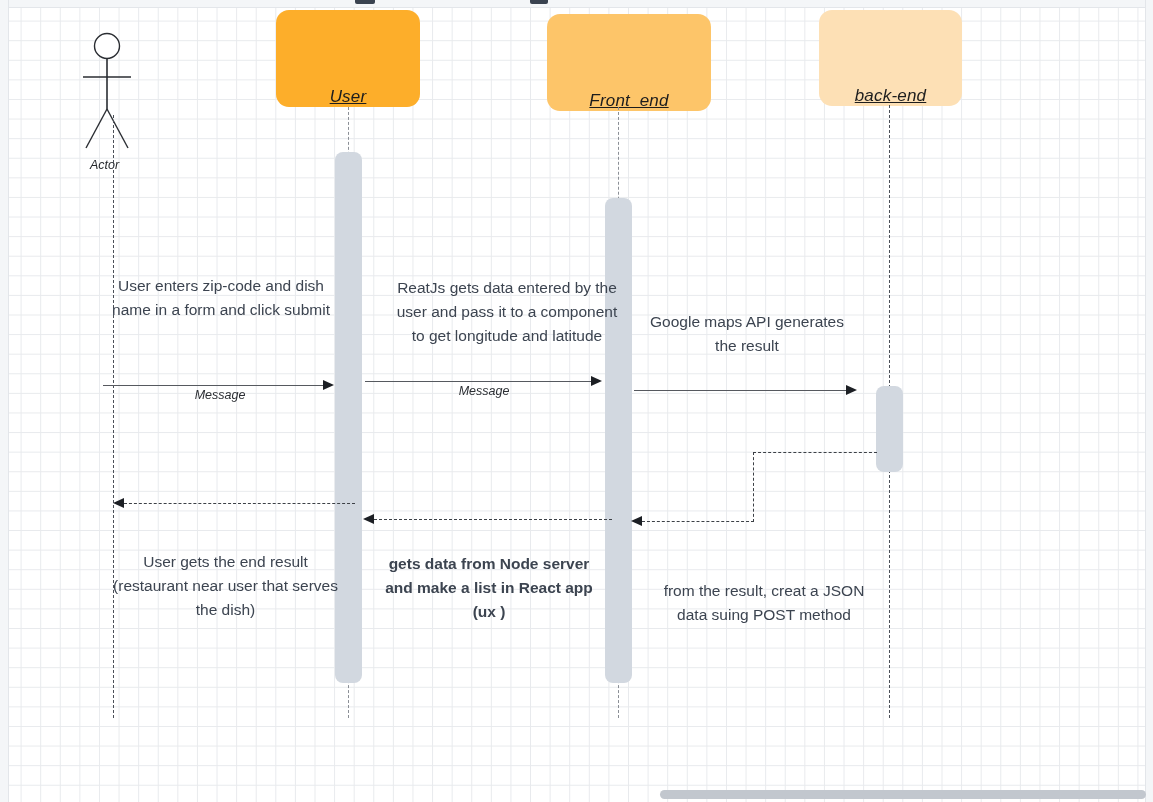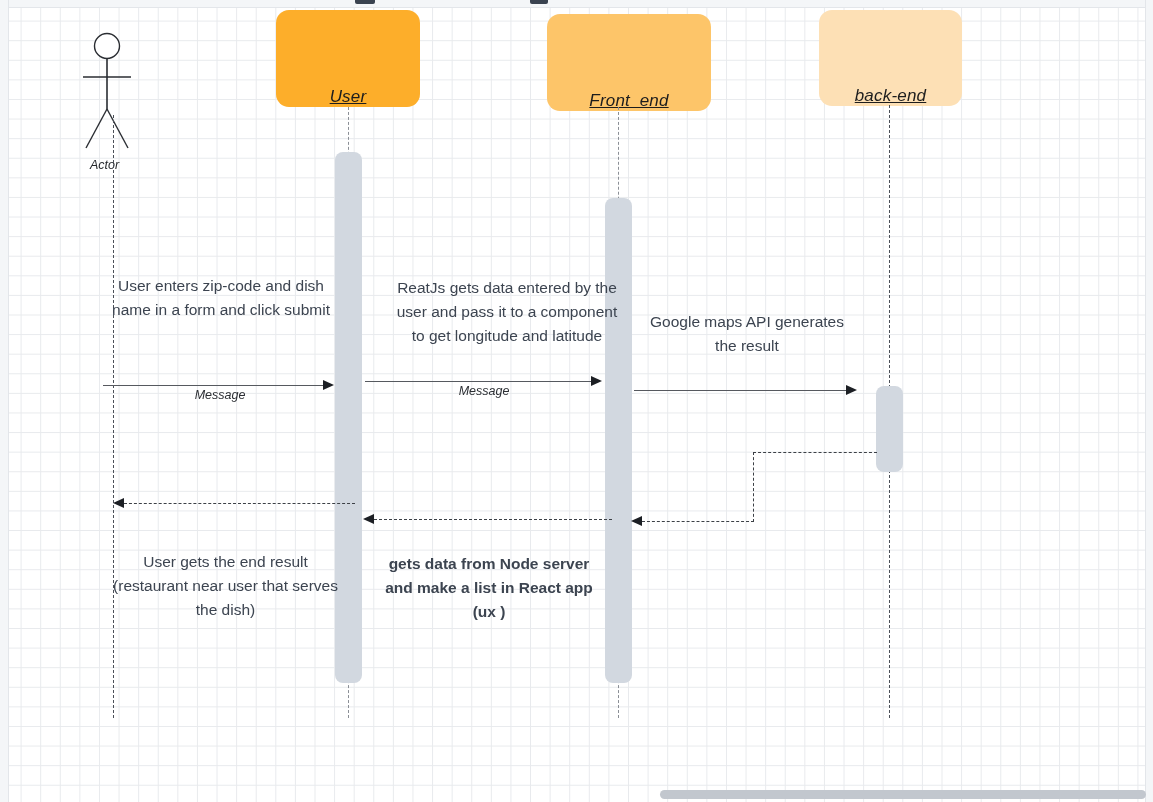--- a/index.html
+++ b/index.html
@@ -221,18 +221,19 @@
   <div class="arrowhead-left" style="left:631px; top:516px;"></div>
 
   <div class="msg-line dashed" style="left:374px; top:519px; width:238px;"></div>
   <div class="arrowhead-left" style="left:363px; top:514px;"></div>
 
   <div class="msg-line dashed" style="left:124px; top:503px; width:231px;"></div>
   <div class="arrowhead-left" style="left:113px; top:498px;"></div>
 
   <div class="note" style="left:113px; top:530px; width:225px;margin-top:20px;">User gets the end result (restaurant near user that serves the dish)</div>
   <div class="note" style="left:378px; top:552px; width:222px;font-weight:bold;">gets data from Node server and make a list in React app (ux )</div>
+  <div class="note" style="left:650px; top:579px; width:228px;">from the result, creat a JSON data suing POST method</div>
 
   <div class="hscroll-track">
     <div class="hscroll-thumb" style="left:660px; top:2px; width:486px;"></div>
   </div>
 
 </div>
 
 </body></html>

